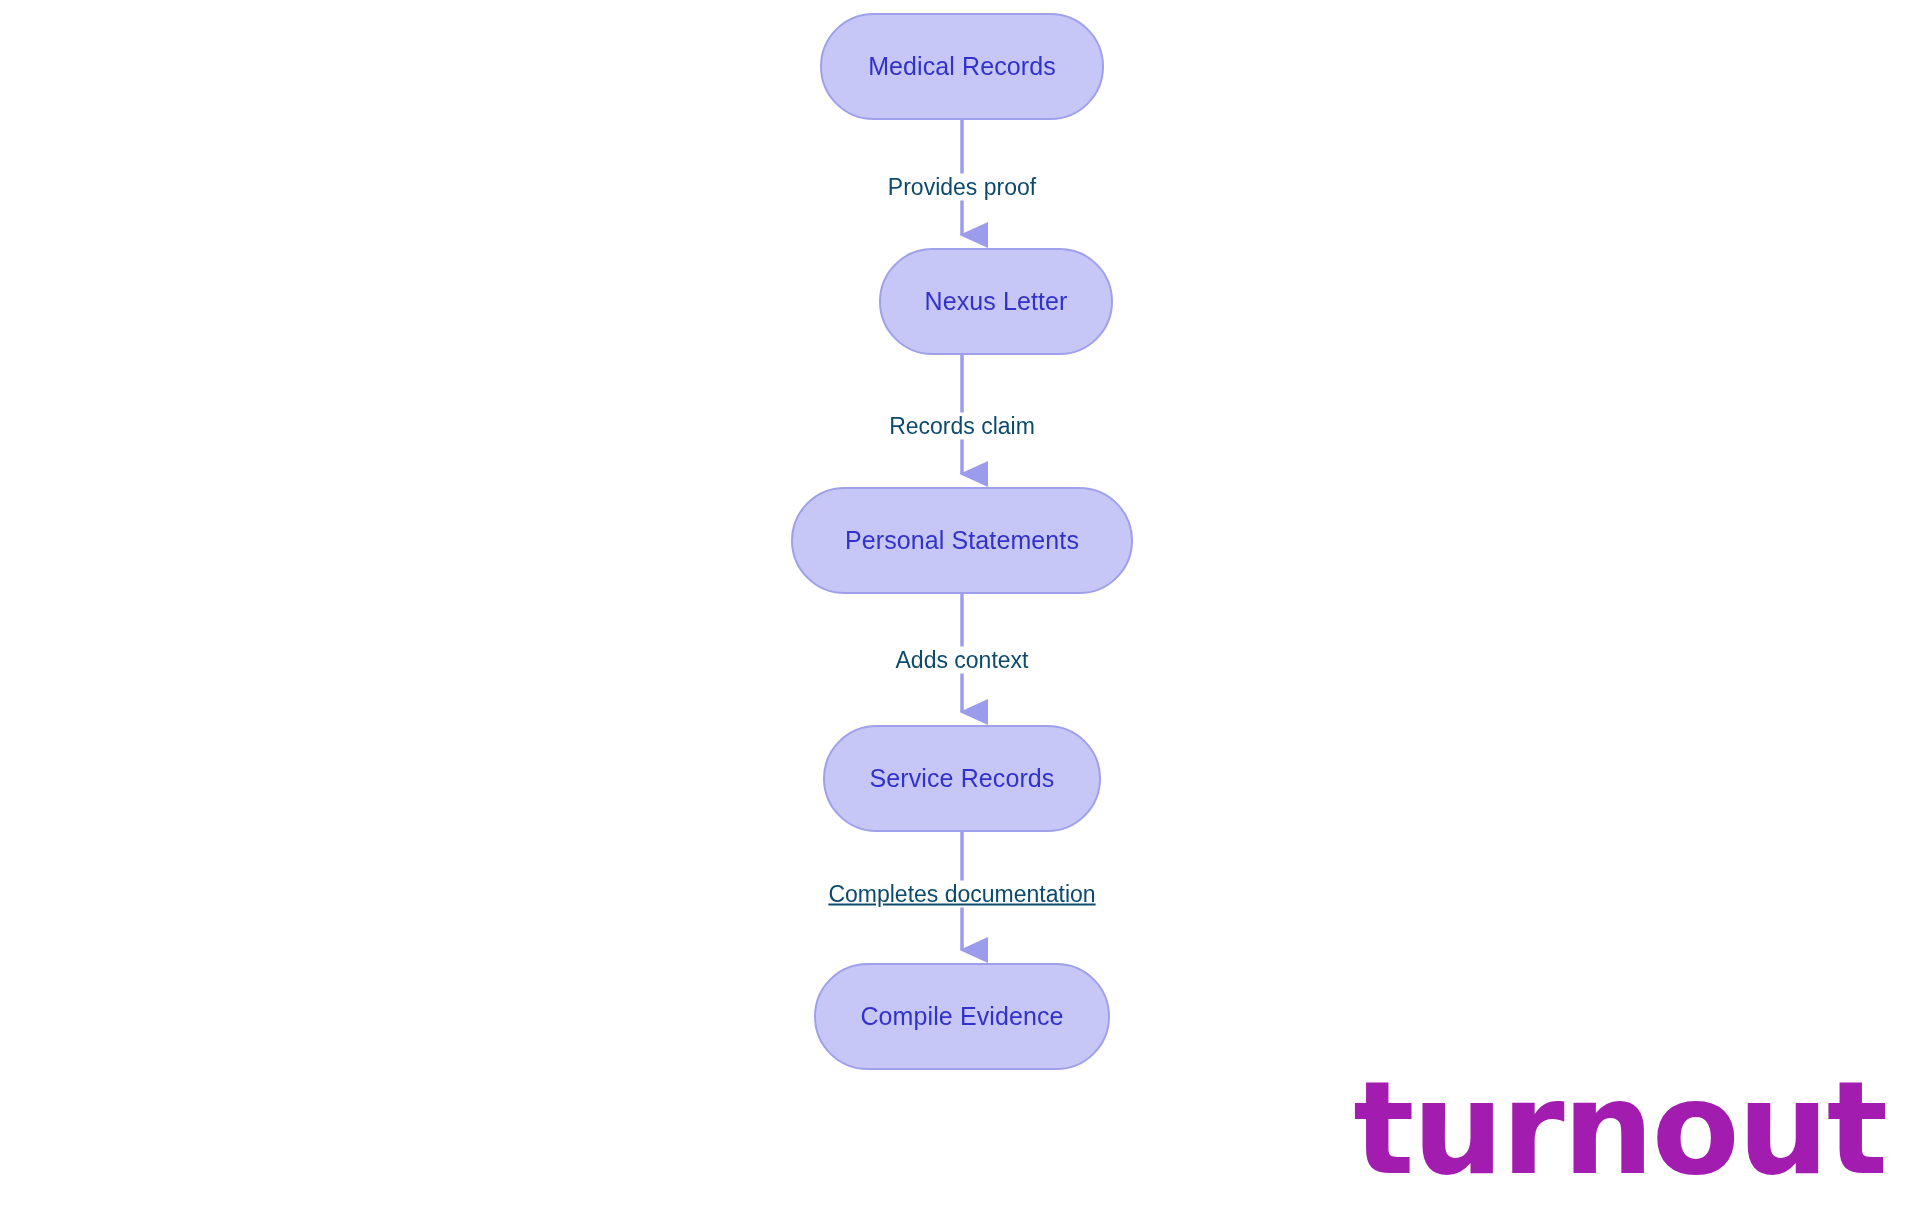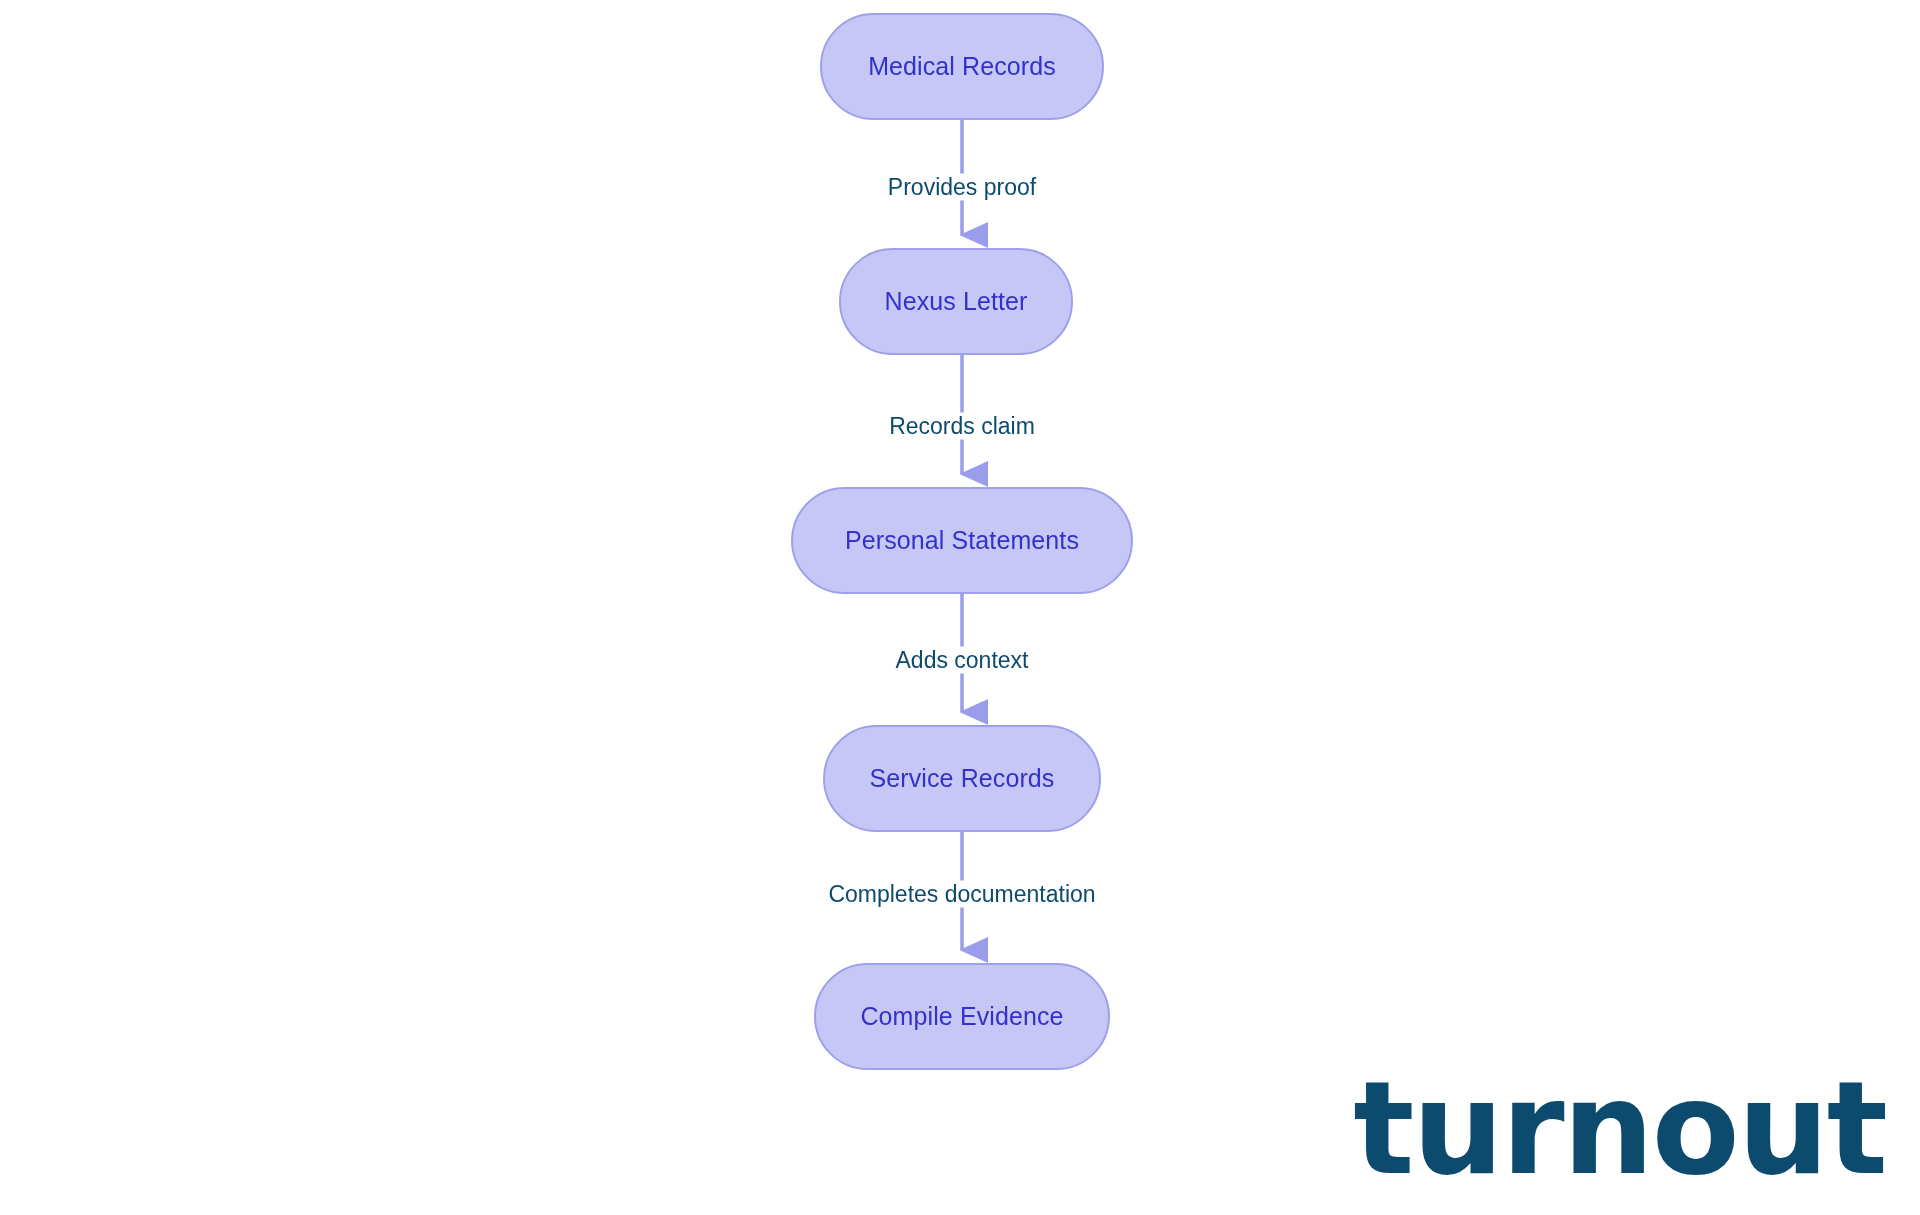--- a/index.html
+++ b/index.html
@@ -51,48 +51,48 @@
   .node-label {
     color: #3232c8;
     font-size: 25px;
     font-weight: 400;
     letter-spacing: 0.1px;
     white-space: nowrap;
     line-height: 1;
   }
 
   .node-1 { left: 962px; top: 13px;  width: 284px; }
-  .node-2 { left: 956px; top: 248px; width: 234px; }
+  .node-2 { left: 996px; top: 248px; width: 234px; }
   .node-3 { left: 962px; top: 487px; width: 342px; }
   .node-4 { left: 962px; top: 725px; width: 278px; }
   .node-5 { left: 962px; top: 963px; width: 296px; }
 
   
   .edge-label {
     position: absolute;
     transform: translate(-50%, -50%);
     color: #0c4a6e;
     font-size: 23px;
     font-weight: 400;
     white-space: nowrap;
     line-height: 1;
     background: #ffffff;
     padding: 2px 6px;
   }
   .edge-label-1 { left: 962px; top: 187px; }
   .edge-label-2 { left: 962px; top: 426px; }
   .edge-label-3 { left: 962px; top: 660px; }
-  .edge-label-4 { left: 962px; top: 894px; }
+  .edge-label-4 { left: 962px; top: 894px; text-decoration: underline; }
 
   
   #brand-logo {
     position: absolute;
     right: 34px;
     bottom: 22px;
-    color: #0c4a6e;
+    color: #a21caf;
     font-size: 128px;
     font-weight: 700;
     letter-spacing: -2px;
     line-height: 1;
     font-family: "DejaVu Sans", "Liberation Sans", sans-serif;
     user-select: none;
   }
 </style>
 </head>
 <body>

